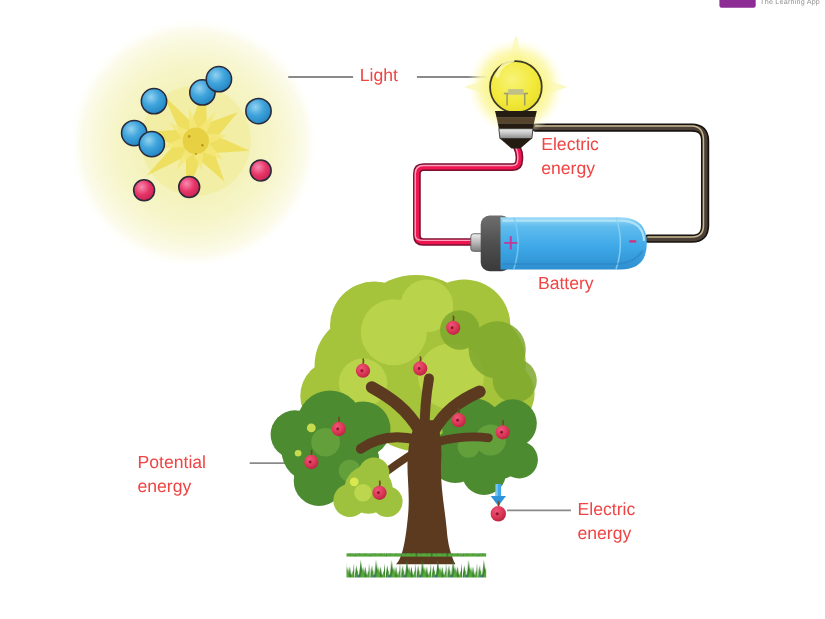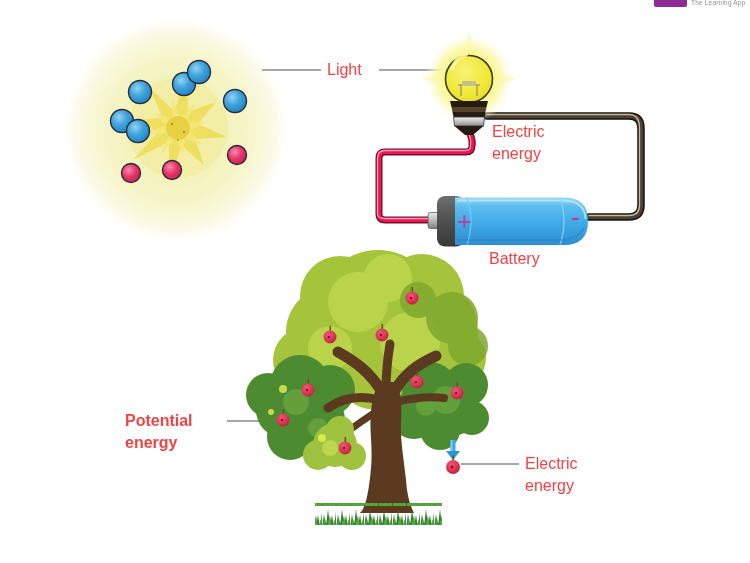--- a/index.html
+++ b/index.html
@@ -307,21 +307,21 @@
   <div class="label" style="left:492px;top:121px;">
     <div>Electric</div>
     <div>energy</div>
   </div>
 
   <div class="sign plus">+</div>
   <div class="sign minus">-</div>
 
   <div class="label" style="left:477px;top:248px;margin-left:12px;">Battery</div>
 
-  <div class="label" style="left:125px;top:410px;font-weight:bold;">
+  <div class="label" style="left:125px;top:410px;">
     <div>Potential</div>
     <div>energy</div>
   </div>
 
   <div class="label" style="left:525px;top:453px;">
     <div>Electric</div>
     <div>energy</div>
   </div>
 
 </div>

